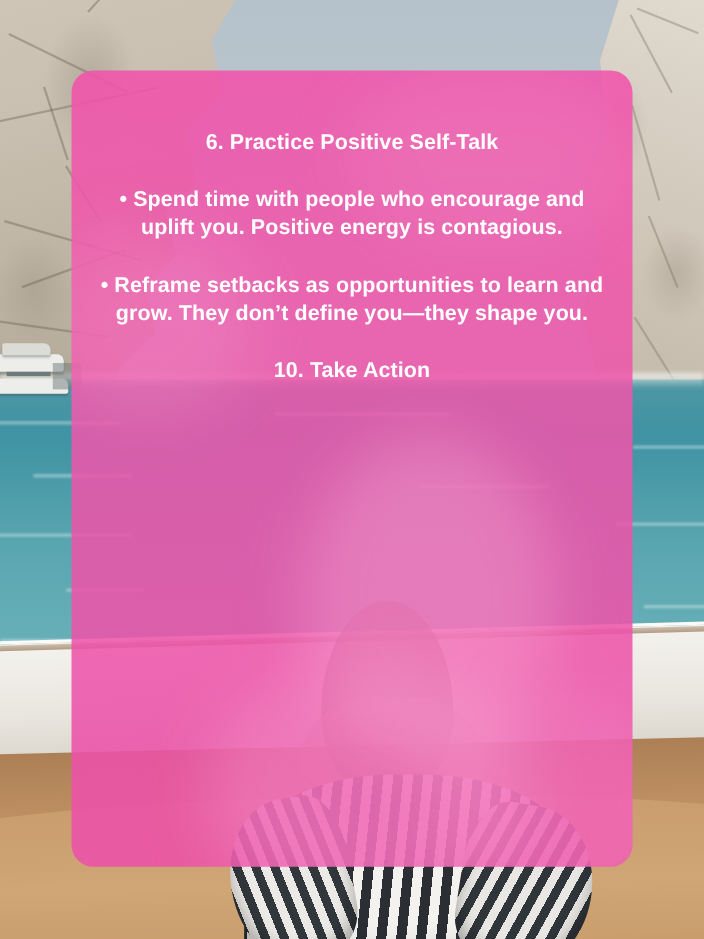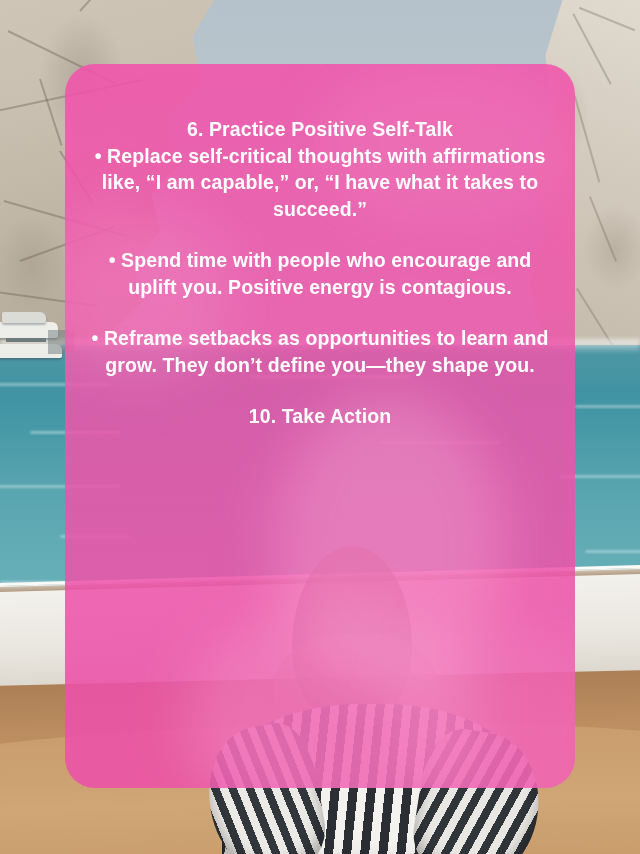--- a/index.html
+++ b/index.html
@@ -196,21 +196,21 @@
     opacity: .5;
   }
 
   
   .card {
     position: absolute;
     left: 65px;
     top: 64px;
     width: 510px;
     height: 724px;
-    border-radius: 30px;
+    border-radius: 20px;
     background: linear-gradient(180deg,
         rgba(242, 83, 171, 0.88) 0%,
         rgba(238, 86, 170, 0.86) 38%,
         rgba(236, 80, 168, 0.88) 100%);
     box-sizing: border-box;
     padding: 52px 22px 40px;
     overflow: hidden;
   }
   
   .card-bloom {
@@ -316,21 +316,20 @@
     <i class="card-bloom bloom-a"></i>
     <i class="card-bloom bloom-b"></i>
     <i class="card-bloom bloom-c"></i>
     <i class="card-bloom bloom-d"></i>
     <i class="card-bloom bloom-e"></i>
 
     <div class="card-content">
 
       <div class="tip">
         <p class="tip-title">6. Practice Positive Self-Talk</p>
-        <p class="tip-body">• Replace self-critical thoughts with affirmations like, “I am capable,” or, “I have what it takes to succeed.”</p>
       </div>
 
       <div class="tip">
         <p class="tip-body">• Spend time with people who encourage and uplift you. Positive energy is contagious.</p>
       </div>
 
       <div class="tip">
         <p class="tip-body">• Reframe setbacks as opportunities to learn and grow. They don’t define you—they shape you.</p>
       </div>
 

